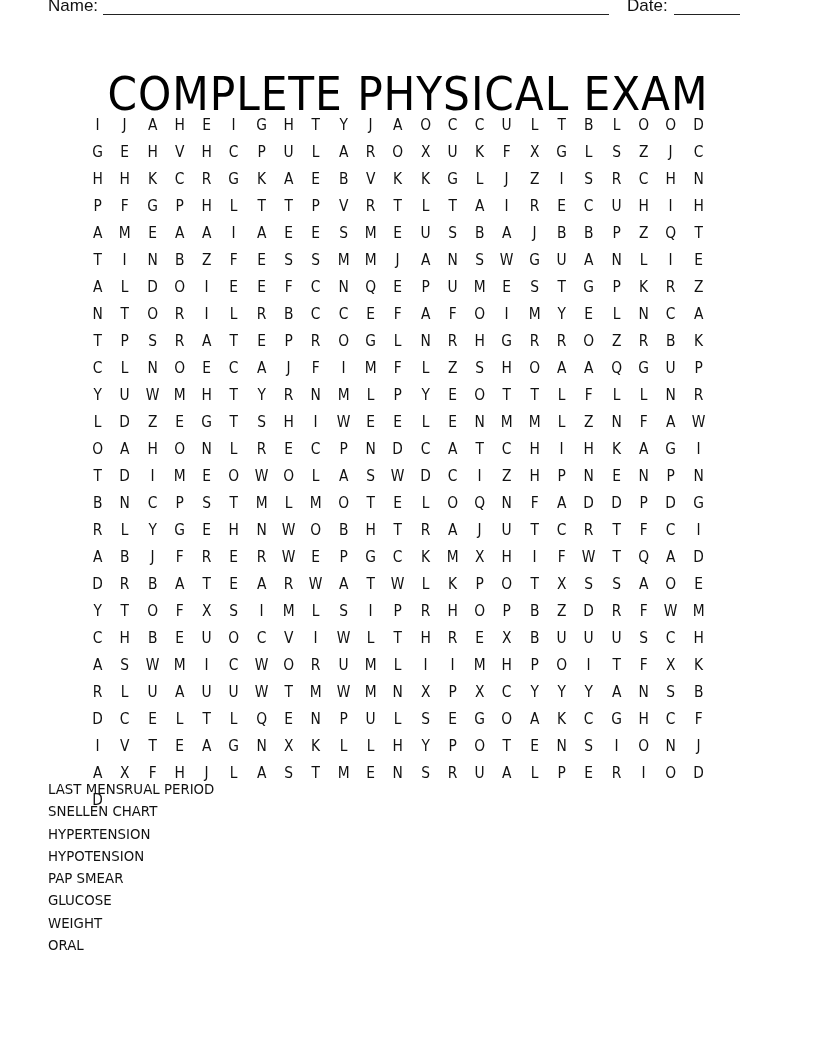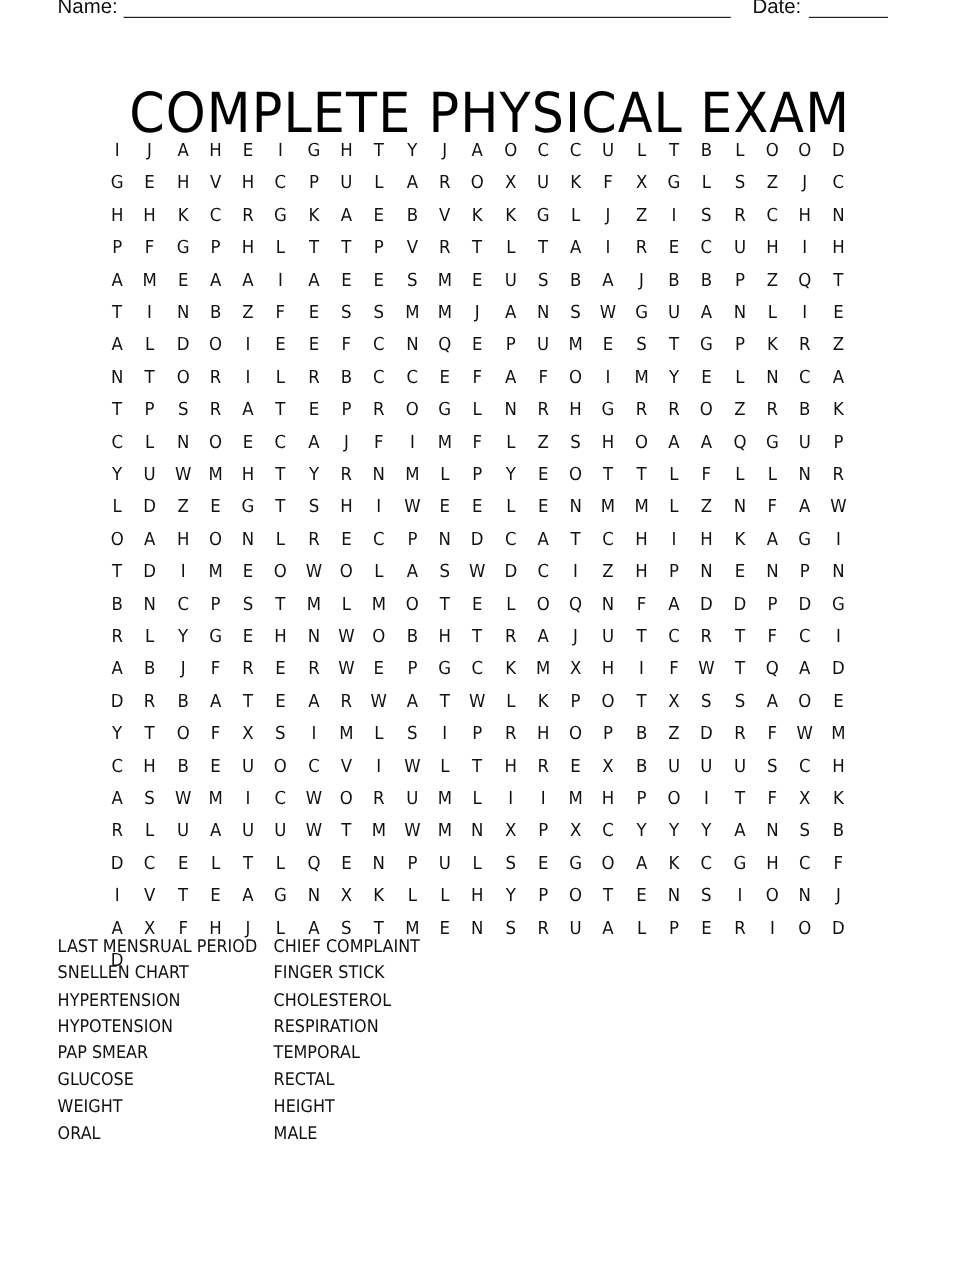--- a/index.html
+++ b/index.html
@@ -634,23 +634,13 @@
     <div class="word-col">
       <div class="word">LAST MENSRUAL PERIOD</div>
       <div class="word">SNELLEN CHART</div>
       <div class="word">HYPERTENSION</div>
       <div class="word">HYPOTENSION</div>
       <div class="word">PAP SMEAR</div>
       <div class="word">GLUCOSE</div>
       <div class="word">WEIGHT</div>
       <div class="word">ORAL</div>
     </div>
-    <div class="word-col">
-      <div class="word">CHIEF COMPLAINT</div>
-      <div class="word">FINGER STICK</div>
-      <div class="word">CHOLESTEROL</div>
-      <div class="word">RESPIRATION</div>
-      <div class="word">TEMPORAL</div>
-      <div class="word">RECTAL</div>
-      <div class="word">HEIGHT</div>
-      <div class="word">MALE</div>
-    </div>
   </div>
 
 </body></html>

